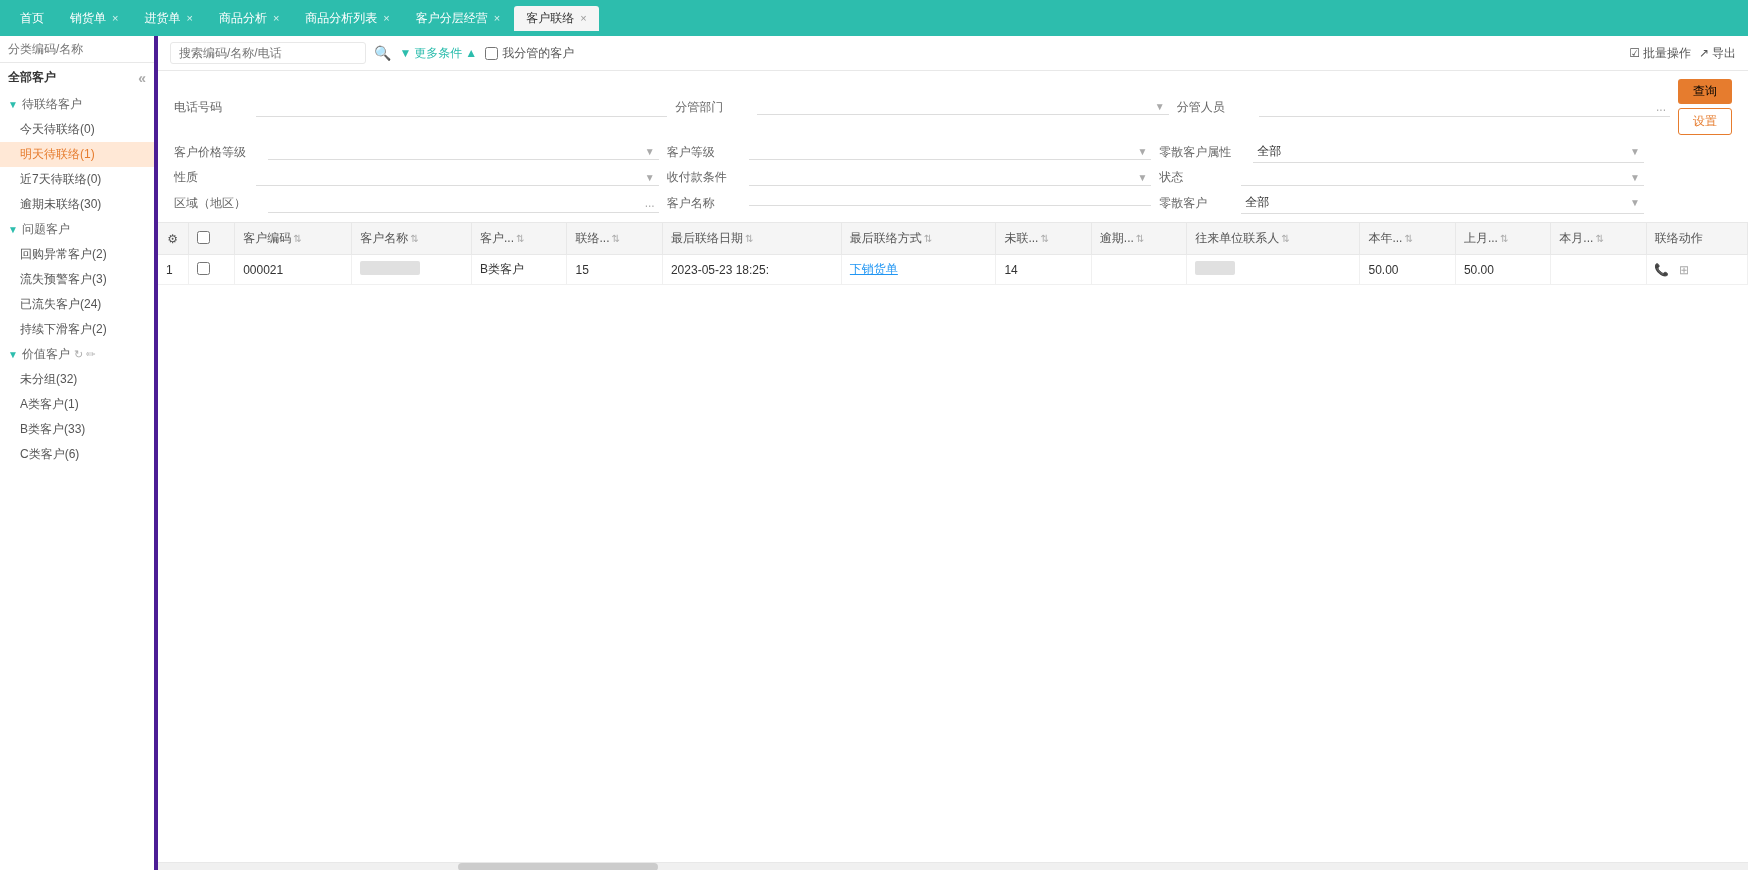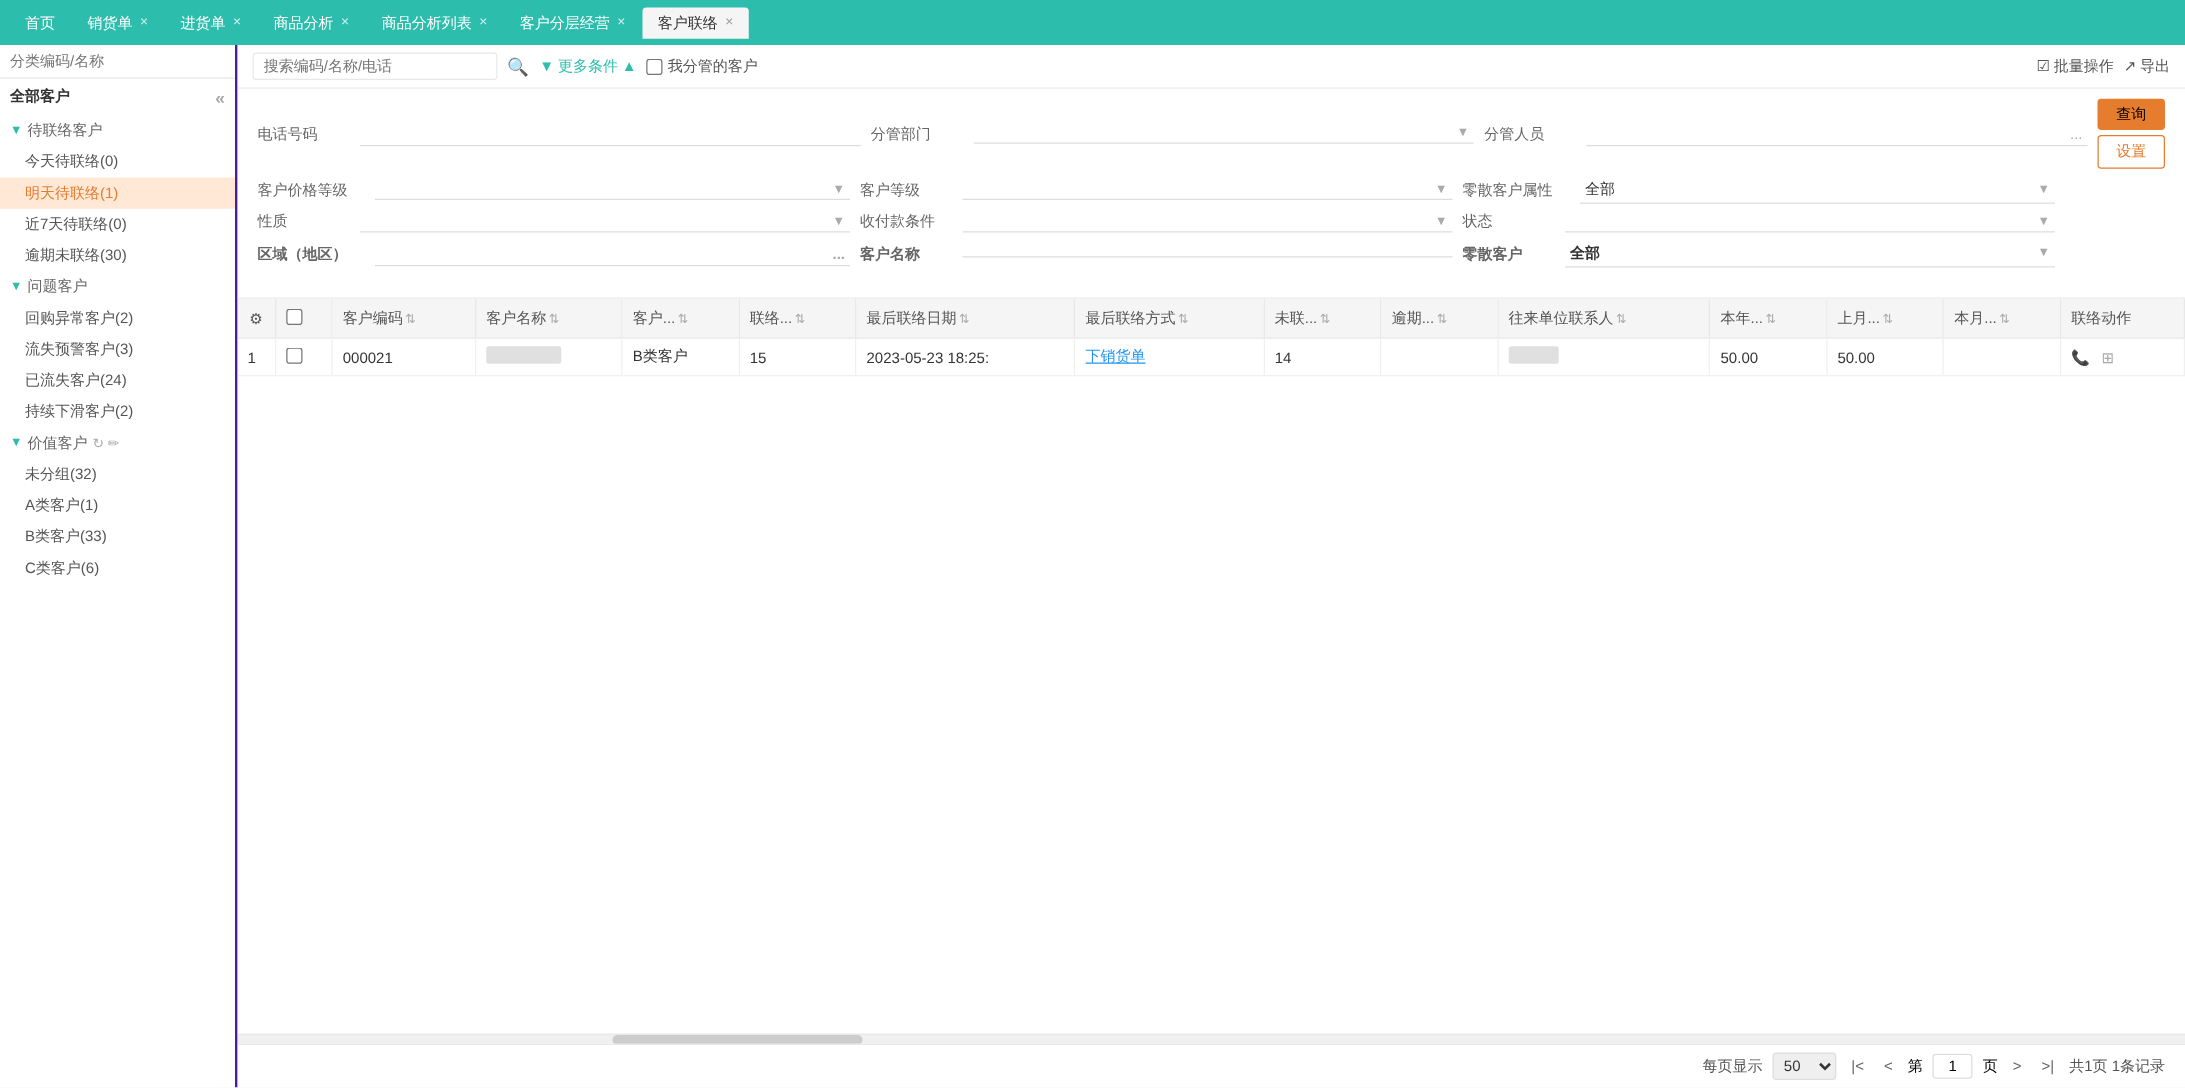--- a/index.html
+++ b/index.html
@@ -30,23 +30,23 @@
     .nav-item.active .close-x { color: #999; }
 
     
     .main-layout {
       display: flex;
       height: calc(100vh - 36px);
     }
 
     
     .sidebar {
-      width: 190px;
+      width: 158px;
       background: #fff;
-      border-right: 2px solid #4c1d95;
+      border-right: 4px solid #4c1d95;
       overflow-y: auto;
       flex-shrink: 0;
     }
     .sidebar-search {
       display: flex;
       align-items: center;
       padding: 6px 8px;
       border-bottom: 1px solid #e8e8e8;
     }
     .sidebar-search input {
@@ -160,21 +160,21 @@
       background: #fff;
       border-bottom: 1px solid #e8e8e8;
       padding: 8px 16px;
     }
     .adv-filter-row {
       display: flex;
       align-items: center;
       gap: 8px;
       margin-bottom: 6px;
     }
-    .adv-filter-row:last-child { margin-bottom: 16px; font-weight: bold; }
+    .adv-filter-row:last-child { margin-bottom: 0; }
     .filter-field {
       display: flex;
       align-items: center;
       flex: 1;
       gap: 22px;
     }
     .filter-field label {
       white-space: nowrap;
       color: #666;
       font-size: 12px;
@@ -670,29 +670,14 @@
             </td>
           </tr>
         </tbody>
       </table>
     </div>
 
     <div class="h-scrollbar-area">
       <div style="height:8px; background:#ccc; width:200px; margin-left:300px; border-radius:4px;"></div>
     </div>
 
-    <div class="pagination-bar">
-      <span class="page-size-label">每页显示</span>
-      <select class="page-size-select">
-        <option>50</option>
-        <option>100</option>
-      </select>
-      <button class="page-nav-btn">|&lt;</button>
-      <button class="page-nav-btn">&lt;</button>
-      <span>第</span>
-      <input class="page-input" type="text" value="1" style="">
-      <span>页</span>
-      <button class="page-nav-btn">&gt;</button>
-      <button class="page-nav-btn">&gt;|</button>
-      <span class="total-info">共1页 1条记录</span>
-    </div>
   </div>
 </div>
 
 </body></html>

